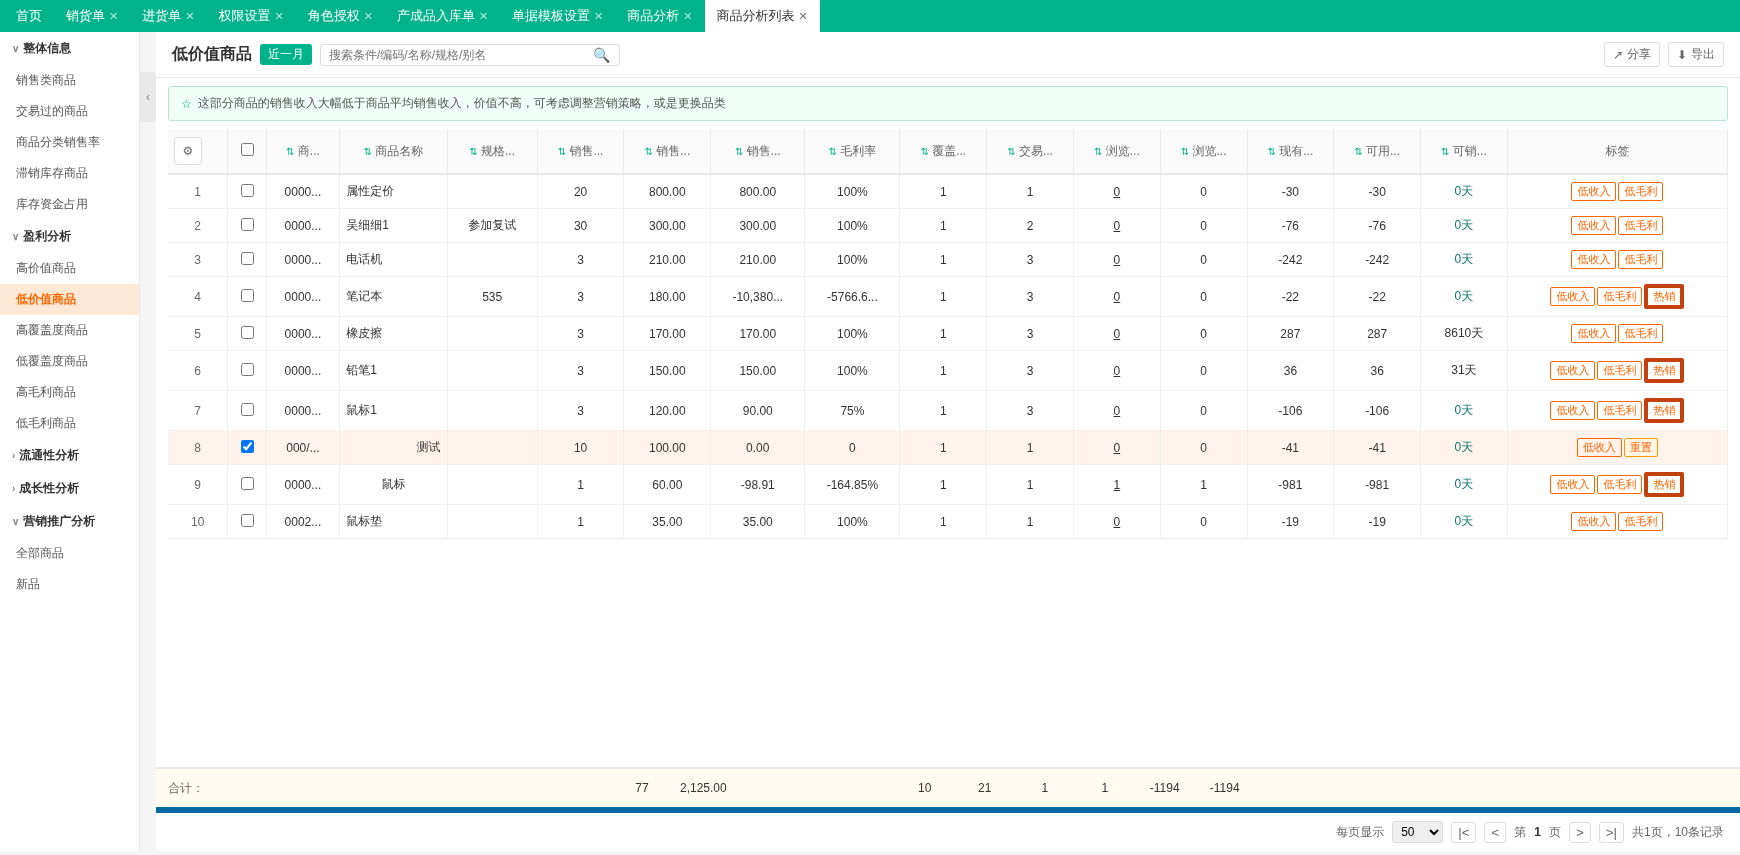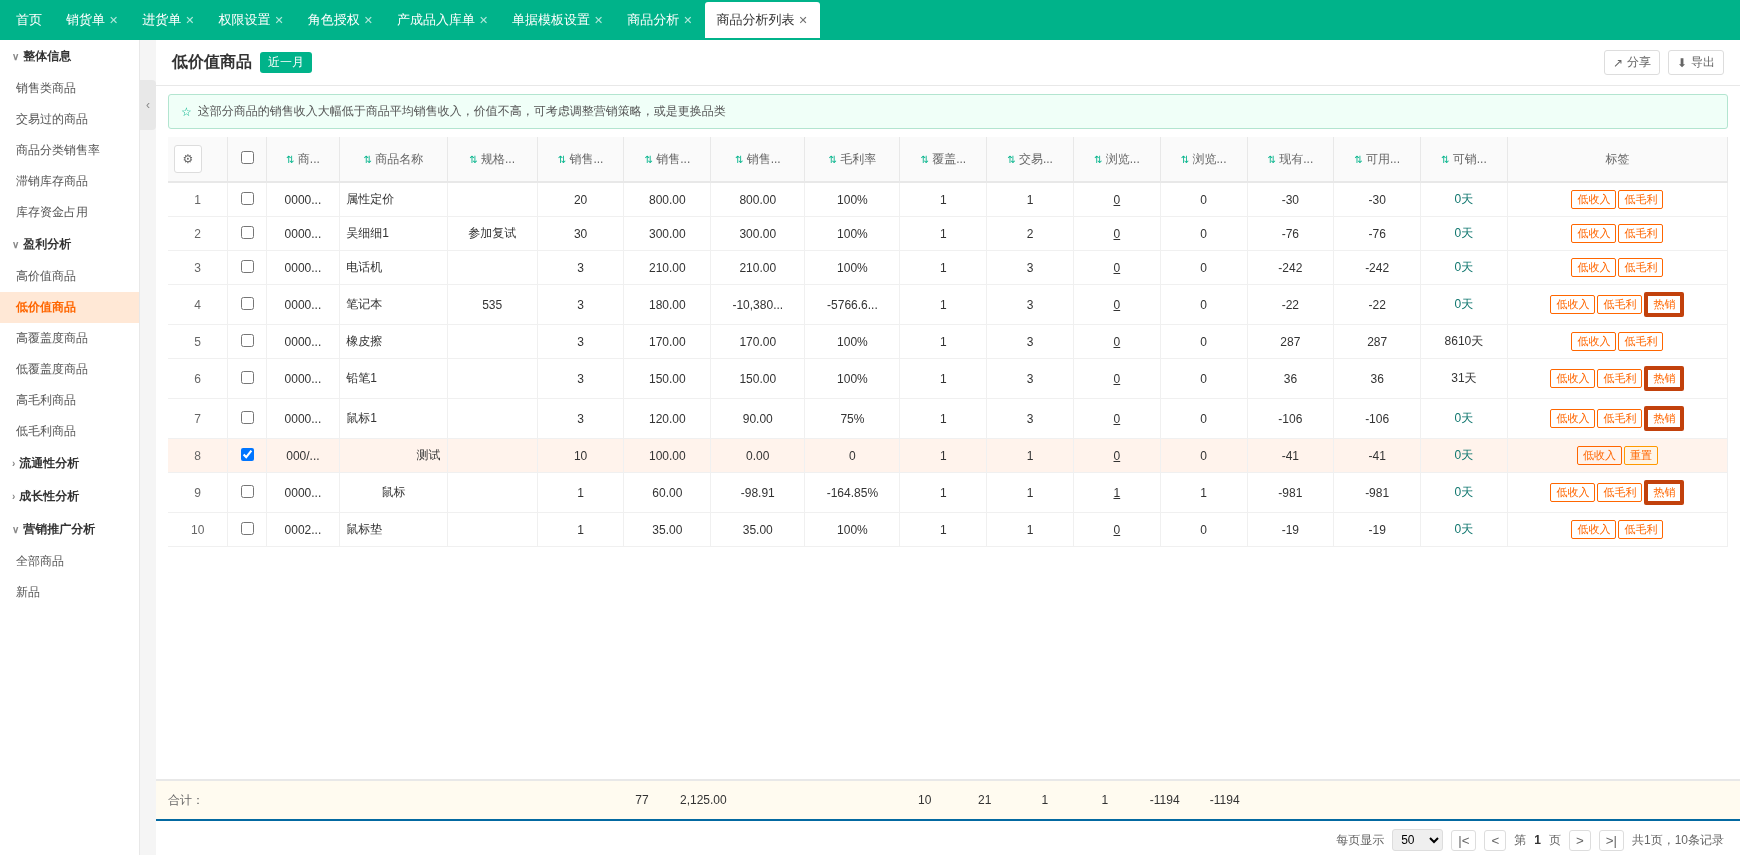--- a/index.html
+++ b/index.html
@@ -1,19 +1,19 @@
 <!DOCTYPE html>
 <html><head>
   <meta charset="utf-8">
   <style>
     * { margin: 0; padding: 0; box-sizing: border-box; }
     body { font-family: 'Microsoft YaHei', Arial, sans-serif; font-size: 12px; background: #f5f5f5; color: #333; width: 1740px; min-height: 855px; overflow-x: hidden; }
     
     
-    .top-nav { background: #00b38a; display: flex; align-items: center; height: 40px; padding: 0 4px; }
+    .top-nav { background: #00b38a; display: flex; align-items: center; height: 32px; padding: 0 4px; }
     .top-nav .nav-item { color: #fff; padding: 0 12px; height: 36px; display: flex; align-items: center; cursor: pointer; font-size: 13px; white-space: nowrap; }
     .top-nav .nav-item.active { background: #fff; color: #333; border-radius: 3px 3px 0 0; }
     .nav-close { margin-left: 4px; font-size: 11px; opacity: 0.7; }
     .nav-home { font-size: 13px; }
 
     
     .main-layout { display: flex; height: calc(855px - 36px); }
     
     
     .sidebar { width: 140px; background: #fff; border-right: 1px solid #e8e8e8; overflow-y: auto; flex-shrink: 0; }
@@ -59,21 +59,21 @@
     
     input[type=checkbox] { width: 13px; height: 13px; cursor: pointer; }
     
     
     .table-footer { background: #fffbf0; border-top: 2px solid #e8e8e8; padding: 8px 12px; display: flex; align-items: center; }
     .footer-label { color: #666; font-size: 12px; margin-right: 8px; }
     .footer-cells { display: flex; gap: 0; }
     .footer-cell { padding: 4px 8px; min-width: 60px; text-align: center; font-size: 12px; color: #333; }
     
     
-    .pagination { background: #fff; border-top: 2px solid #0369a1; padding: 8px 16px; display: flex; align-items: center; justify-content: flex-end; gap: 8px; font-size: 12px; color: #666; }
+    .pagination { background: #fff; border-top: 6px solid #0369a1; padding: 8px 16px; display: flex; align-items: center; justify-content: flex-end; gap: 8px; font-size: 12px; color: #666; }
     .page-btn { padding: 2px 6px; border: 1px solid #ddd; border-radius: 3px; cursor: pointer; background: #fff; color: #666; }
     .page-num { color: #333; font-weight: bold; }
     .per-page-select { border: 1px solid #ddd; border-radius: 3px; padding: 2px 4px; font-size: 12px; }
     
     .sidebar-toggle { width: 16px; height: 50px; background: #e8e8e8; display: flex; align-items: center; justify-content: center; cursor: pointer; border-radius: 0 4px 4px 0; color: #888; font-size: 12px; flex-shrink: 0; align-self: flex-start; margin-top: 40px; }
     
     .row-num { color: #666; }
   </style>
 </head>
 <body>
@@ -167,20 +167,24 @@
     </div>
   </div>
 
   <div class="sidebar-toggle">‹</div>
 
   <div class="content">
 
     <div class="page-header">
       <span class="page-title">低价值商品</span>
       <span class="time-filter">近一月</span>
+      <div class="search-box">
+        <input type="text" placeholder="搜索条件/编码/名称/规格/别名" style="">
+        <span style="color:#00b38a; font-size:14px;">🔍</span>
+      </div>
       <div class="header-actions">
         <button class="header-btn">
           <span>↗</span>
           <span>分享</span>
         </button>
         <button class="header-btn">
           <span>⬇</span>
           <span>导出</span>
         </button>
       </div>

